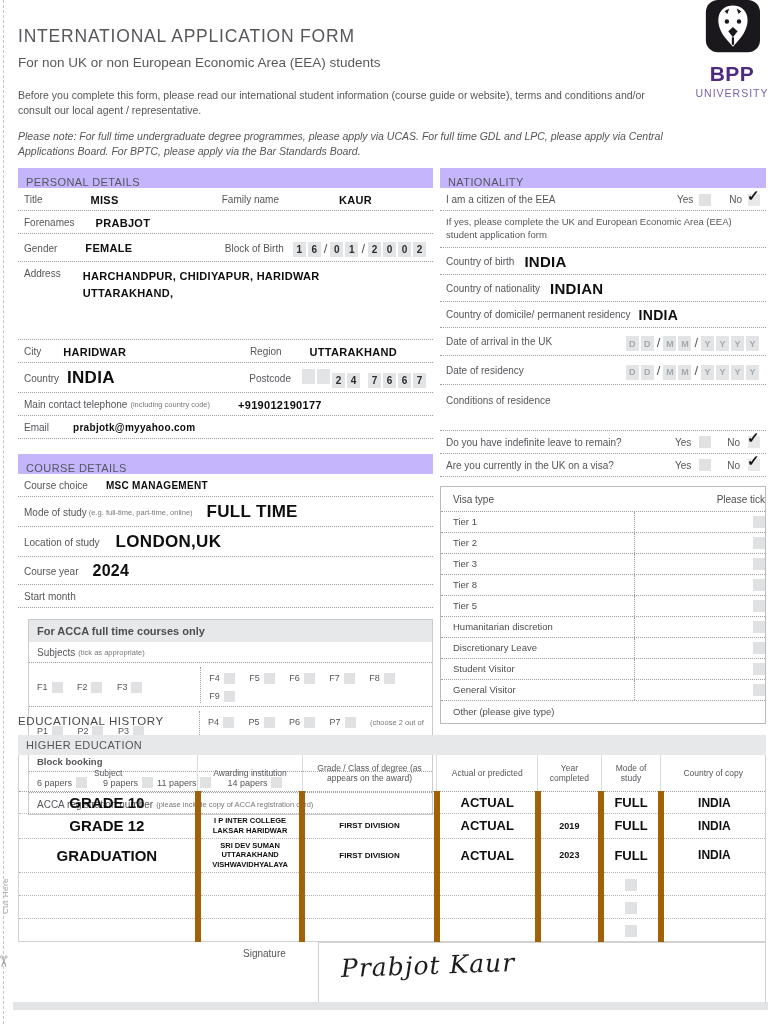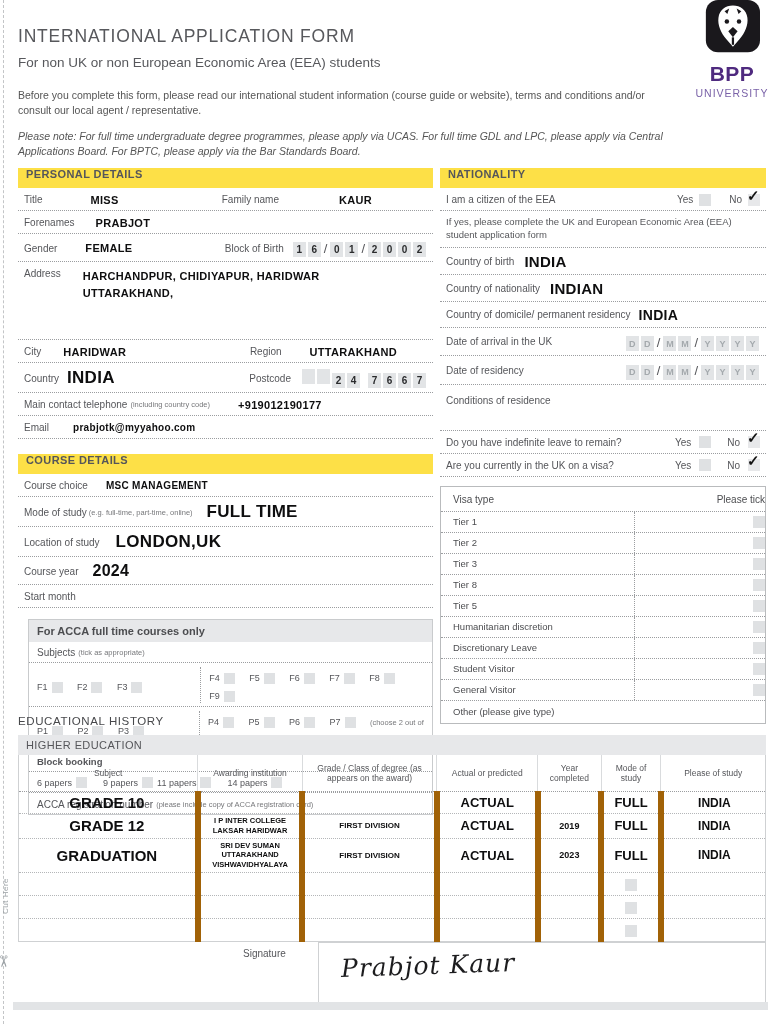--- a/index.html
+++ b/index.html
@@ -20,22 +20,22 @@
   .logo { position:absolute; right:-6px; top:0; width:84px; text-align:center; }
   .logo-mark { width:56px; height:56px; display:inline-block; }
   .logo-bpp { font-size:21px; font-weight:bold; color:#4f2a7f; letter-spacing:.5px; margin-top:2px; }
   .logo-univ { font-size:10.5px; color:#7a62a8; letter-spacing:1px; margin-top:1px; }
 
   
   .cols { position:absolute; left:18px; top:168px; width:748px; display:flex; gap:7px; }
   .col-l { width:415px; }
   .col-r { width:326px; }
 
-  .sec-bar { background:#fde047; color:#55565a; font-size:11px; letter-spacing:.4px;
-             padding:0 8px; height:20px;font-weight:bold; }
+  .sec-bar { background:#c4b5fd; color:#55565a; font-size:11px; letter-spacing:.4px;
+             padding:8px 8px; height:20px; }
   .frow { display:flex; align-items:center; border-bottom:1px dotted #9b9da0; padding:5px 6px 4px 6px; min-height:23px; }
   .frow.nol { border-bottom:none; }
   .lbl { font-size:10px; color:#55565a; flex-shrink:0; }
   .sml { font-size:7.5px; color:#77787b; }
   .val { font-weight:bold; color:#0e0e0f; font-size:11px; letter-spacing:.3px; }
   .val-lg { font-weight:bold; color:#0e0e0f; font-size:17px; letter-spacing:.3px; }
   .val-md { font-weight:bold; color:#0e0e0f; font-size:14px; letter-spacing:.3px; }
   .grow { flex:1; }
 
   .dbox { display:inline-flex; justify-content:center; align-items:center; width:13px; height:15px;
@@ -463,21 +463,21 @@
           <col style="width:14%;">
       </colgroup>
       <thead>
         <tr>
           <th>Subject</th>
           <th>Awarding institution</th>
           <th>Grade / Class of degree (as appears on the award)</th>
           <th>Actual or predicted</th>
           <th>Year completed</th>
           <th>Mode of study</th>
-          <th>Please of study</th>
+          <th>Country of copy</th>
         </tr>
       </thead>
       <tbody>
         <tr>
           <td class="t-subj">GRADE 10</td>
           <td class="t-inst"></td>
           <td class="t-grade"></td>
           <td class="t-act">ACTUAL</td>
           <td class="t-year"></td>
           <td class="t-mode">FULL</td>

